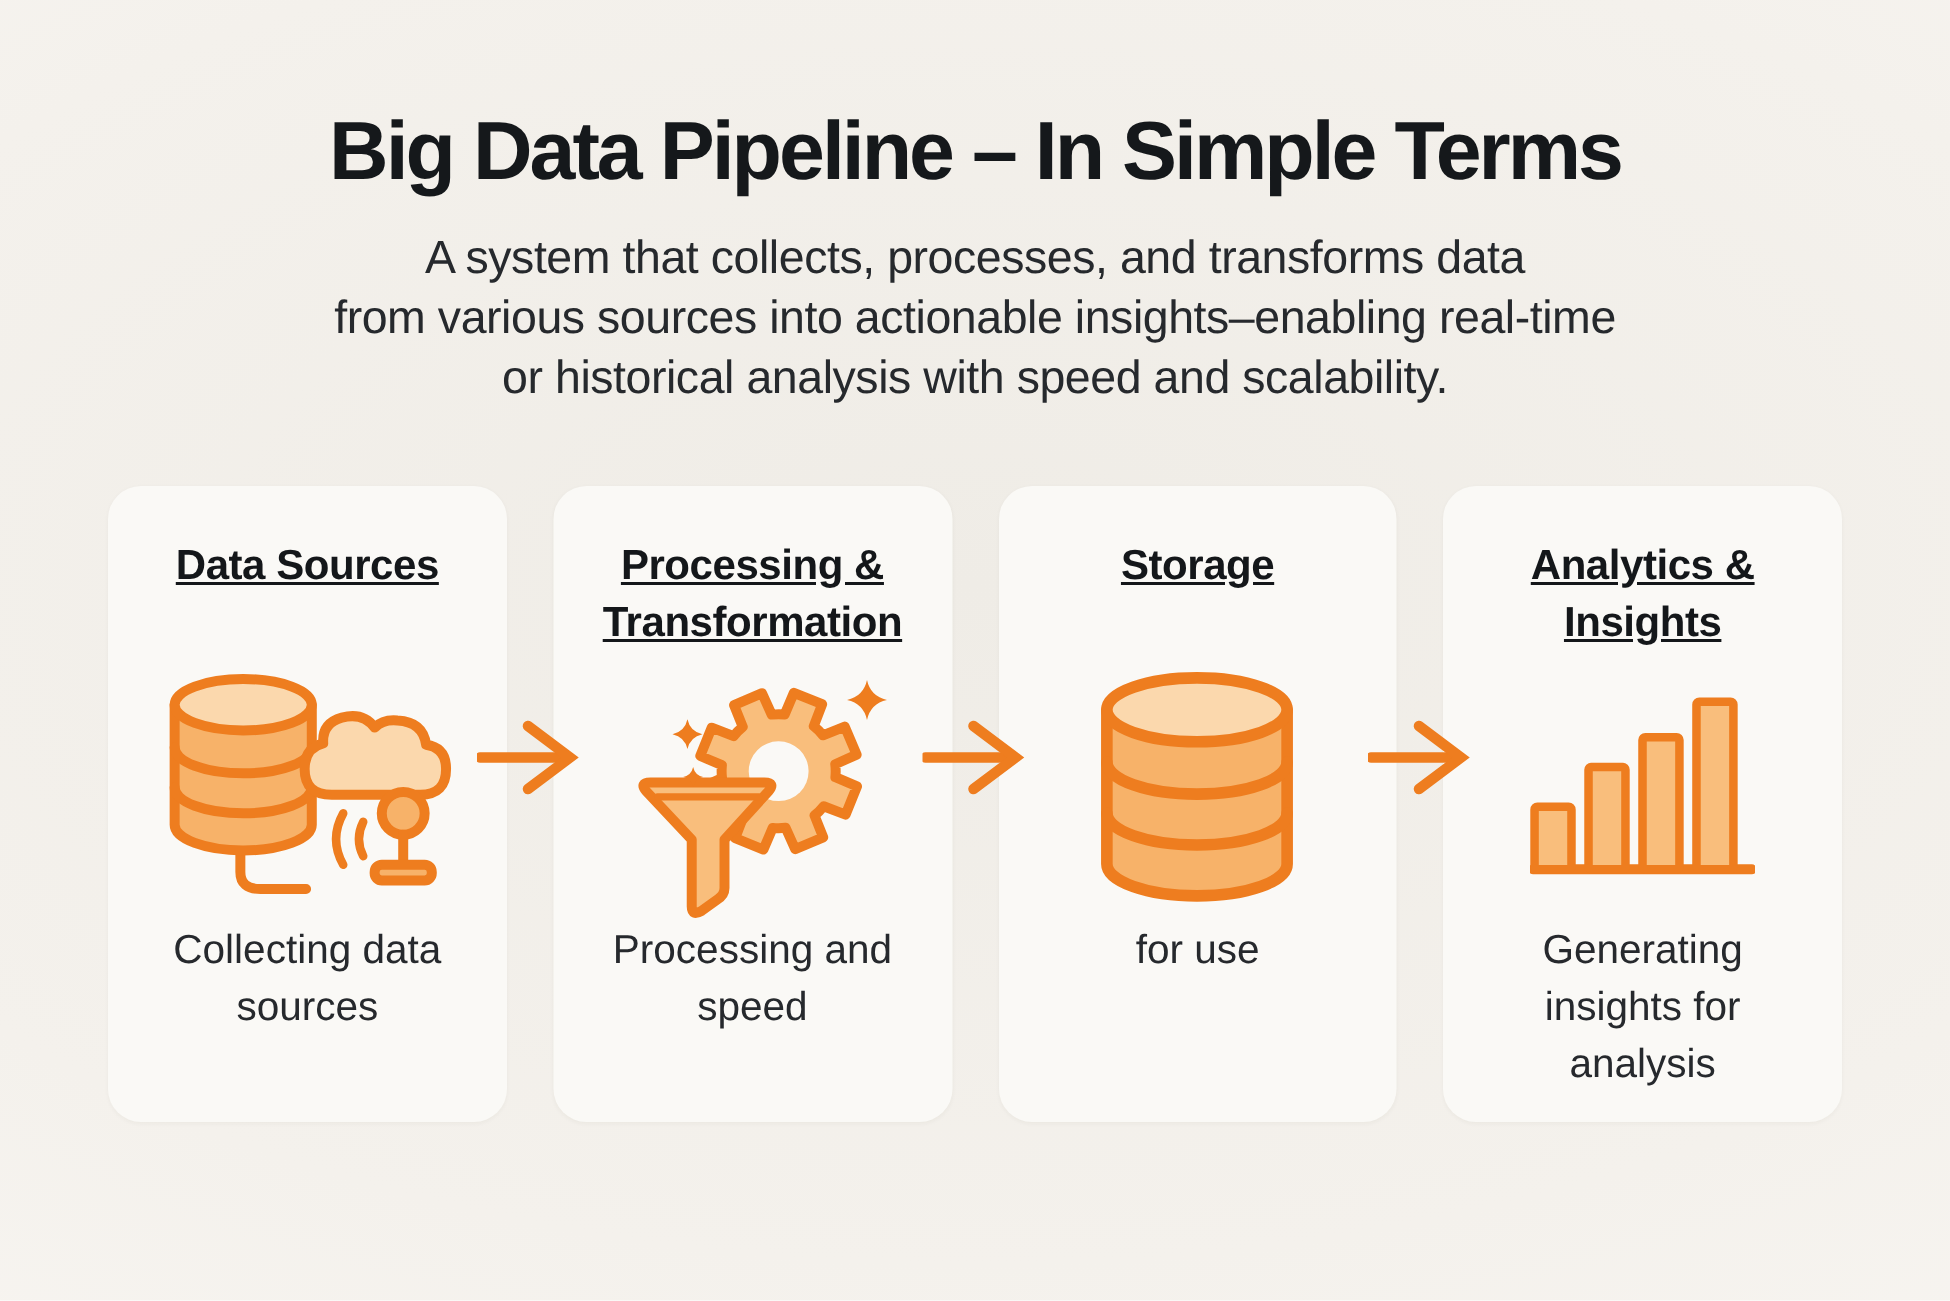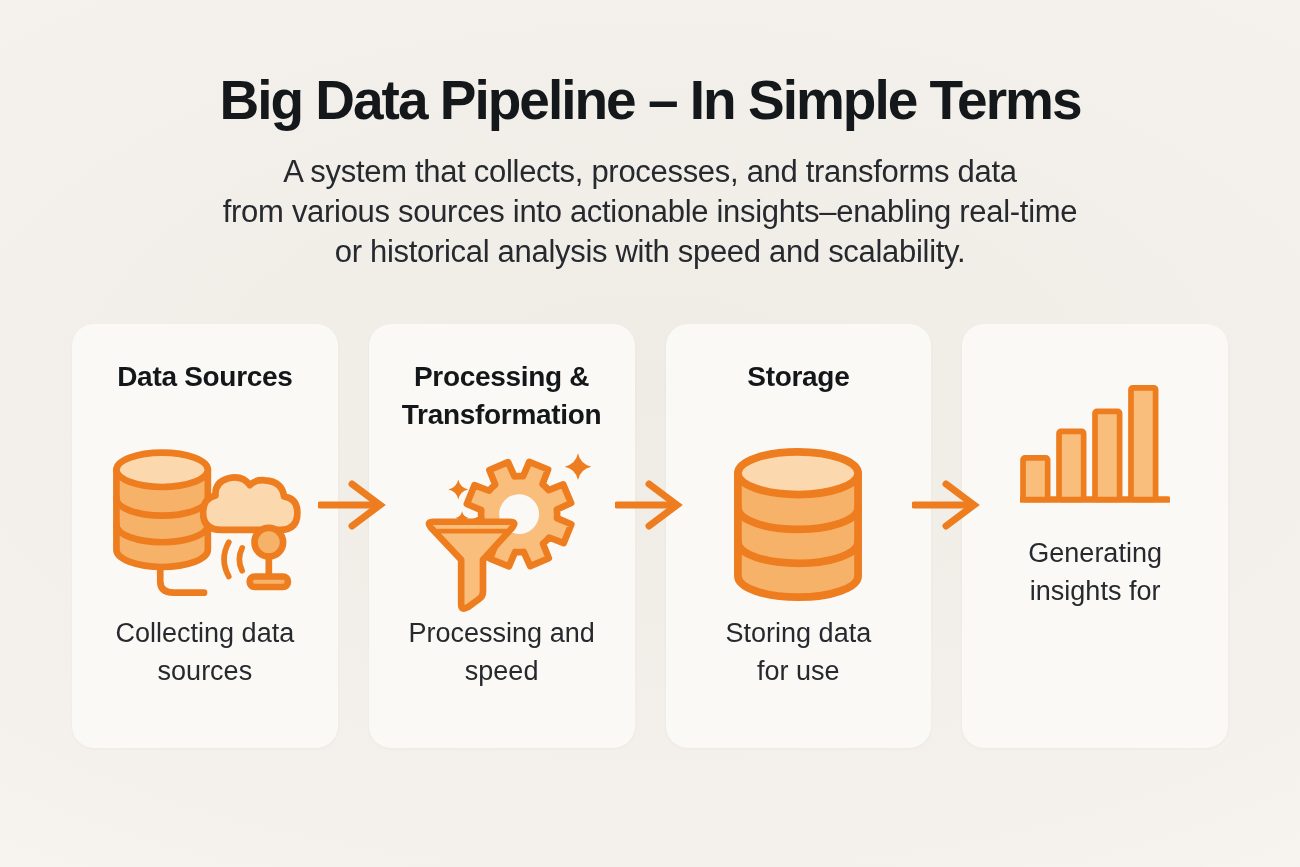--- a/index.html
+++ b/index.html
@@ -34,21 +34,21 @@
     flex:1;box-sizing:border-box;
     background:var(--card-background,#FAF9F6);
     border-radius:22px;
     padding:34px 12px 0;
     display:flex;flex-direction:column;align-items:center;
     box-shadow:0 1px 3px rgba(60,50,30,0.04);
   }
   .card-title{
     height:80px;width:100%;
     font-size:28px;font-weight:bold;line-height:38px;letter-spacing:-0.3px;
-    text-align:center;color:#14171A;
+    text-align:center;color:#14171A;text-decoration:underline;
   }
   .icon-band{
     height:176px;width:100%;
     display:flex;align-items:center;justify-content:center;
   }
   .caption{
     font-size:27px;line-height:38px;text-align:center;
     color:var(--body-text,#26292D);
   }
   .caption div{white-space:nowrap;}
@@ -154,41 +154,42 @@
         <svg width="136" height="157" viewBox="0 0 140 162">
           <g>
             <path class="st sw8 f-mid" d="M8 26 L8 132 A62 22 0 0 0 132 132 L132 26"></path>
             <path class="st sw8 nf" d="M8 62 A62 22 0 0 0 132 62"></path>
             <path class="st sw8 nf" d="M8 97 A62 22 0 0 0 132 97"></path>
             <ellipse class="st sw8 f-light" cx="70" cy="26" rx="62" ry="22"></ellipse>
           </g>
         </svg>
       </div>
       <div class="caption">
-        <div>Storing data</div>
         <div>for use</div>
         <div></div>
       </div>
     </div>
 
     <div class="card">
+      <div class="card-title">Analytics &amp; Insights</div>
       <div class="icon-band">
         <svg width="150" height="125" viewBox="0 0 158 132">
           <g>
             <path class="st nf" d="M2 122 H156"></path>
             <rect class="st sw6 f-soft" x="3" y="78" width="26" height="44" rx="2"></rect>
             <rect class="st sw6 f-soft" x="41" y="50" width="26" height="72" rx="2"></rect>
             <rect class="st sw6 f-soft" x="79" y="29" width="26" height="93" rx="2"></rect>
             <rect class="st sw6 f-soft" x="117" y="4" width="26" height="118" rx="2"></rect>
           </g>
         </svg>
       </div>
       <div class="caption">
         <div>Generating</div>
         <div>insights for</div>
+        <div>analysis</div>
       </div>
     </div>
 
   </div>
 
   <svg class="arrow arrow-1" viewBox="0 0 70 56">
     <path class="arrow-line" d="M2 28 H58"></path>
     <path class="arrow-line" d="M34 7 L62 28 L34 49"></path>
   </svg>
   <svg class="arrow arrow-2" viewBox="0 0 70 56">

